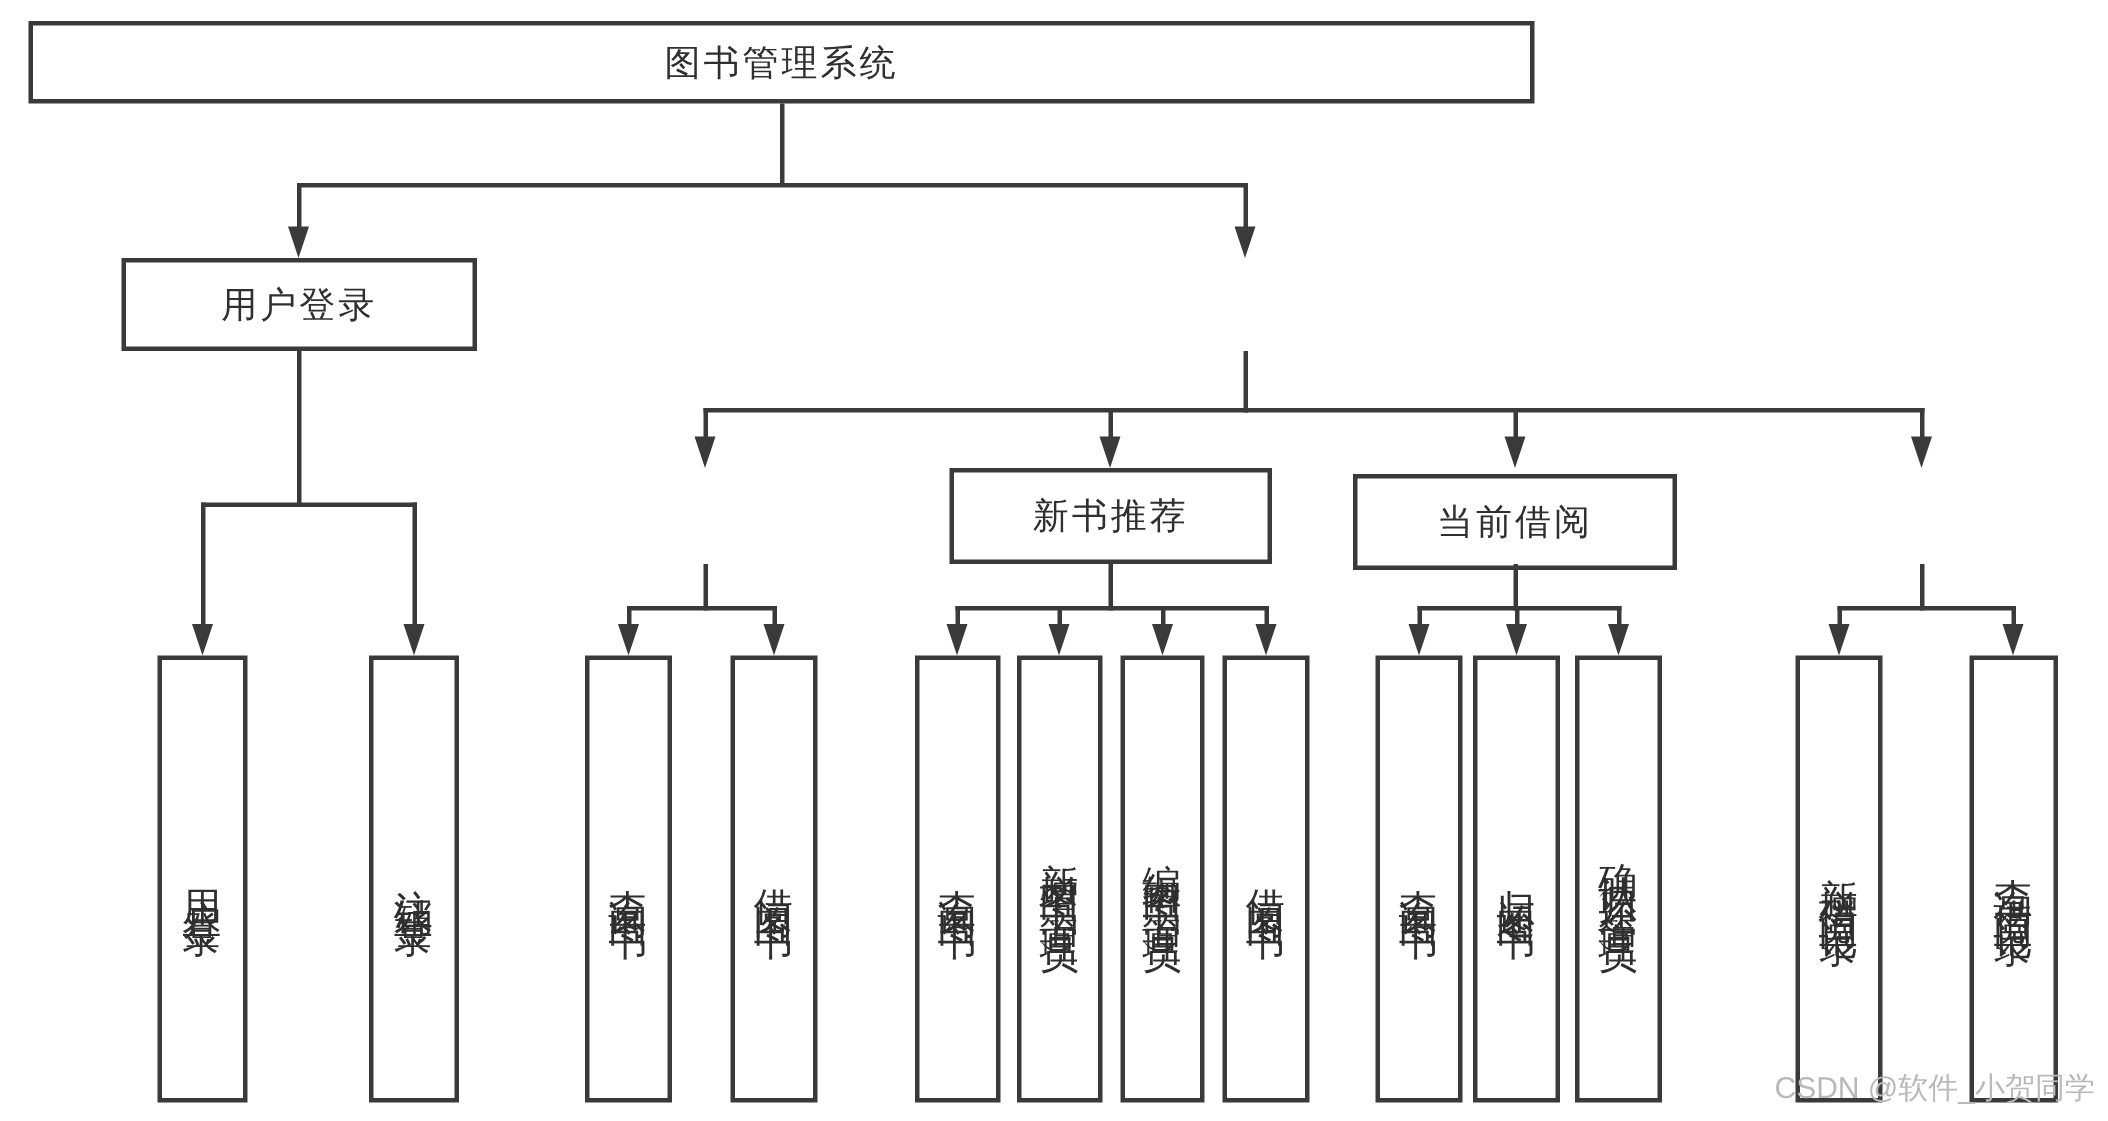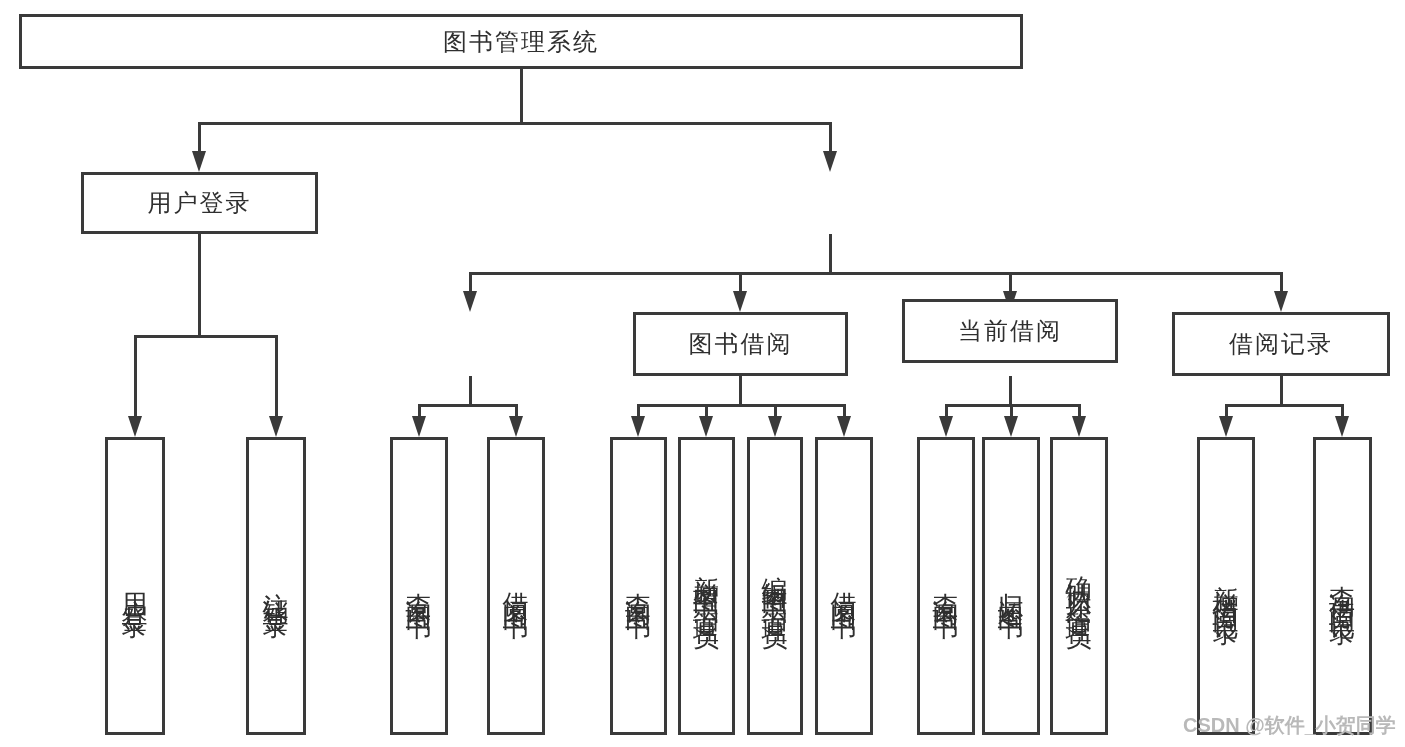--- a/index.html
+++ b/index.html
@@ -27,21 +27,21 @@
   .vline{position:absolute;width:3px;background:var(--line);}
   .hline{position:absolute;height:3px;background:var(--line);}
   .arrow{
     position:absolute;width:0;height:0;
     border-left:7px solid transparent;
     border-right:7px solid transparent;
     border-top:21px solid var(--line);
   }
   .watermark{
     position:absolute;left:1183px;top:712px;
-    font-size:20px;color:var(--wm);white-space:nowrap;z-index:5;font-weight:bold;
+    font-size:20px;color:var(--wm);white-space:nowrap;z-index:5;
   }
 </style>
 </head>
 <body>
 
 <div class="stage">
 
   <div class="node" style="left:19px;top:14px;width:1004px;height:55px;">
     <span class="h-label">图书管理系统</span>
   </div>
@@ -69,27 +69,24 @@
   <div class="vline" style="left:469px;top:272px;height:22px;"></div>
   <div class="arrow" style="left:463px;top:291px;"></div>
   <div class="vline" style="left:739px;top:272px;height:22px;"></div>
   <div class="arrow" style="left:733px;top:291px;"></div>
   <div class="vline" style="left:1009px;top:272px;height:22px;"></div>
   <div class="arrow" style="left:1003px;top:291px;"></div>
   <div class="vline" style="left:1280px;top:272px;height:22px;"></div>
   <div class="arrow" style="left:1274px;top:291px;"></div>
 
   <div class="node" style="left:633px;top:312px;width:215px;height:64px;">
-    <span class="h-label">图书借阅</span>
+    <span class="h-label">新书推荐</span>
   </div>
-  <div class="node" style="left:902px;top:299px;width:216px;height:64px;text-align:center;">
+  <div class="node" style="left:902px;top:316px;width:216px;height:64px;text-align:center;">
     <span class="h-label">当前借阅</span>
-  </div>
-  <div class="node" style="left:1172px;top:312px;width:218px;height:64px;">
-    <span class="h-label">借阅记录</span>
   </div>
 
   <div class="vline" style="left:469px;top:376px;height:31px;"></div>
   <div class="hline" style="left:418px;top:404px;width:100px;"></div>
   <div class="vline" style="left:418px;top:404px;height:14px;"></div>
   <div class="arrow" style="left:412px;top:416px;"></div>
   <div class="vline" style="left:515px;top:404px;height:14px;"></div>
   <div class="arrow" style="left:509px;top:416px;"></div>
 
   <div class="vline" style="left:739px;top:376px;height:31px;"></div>

